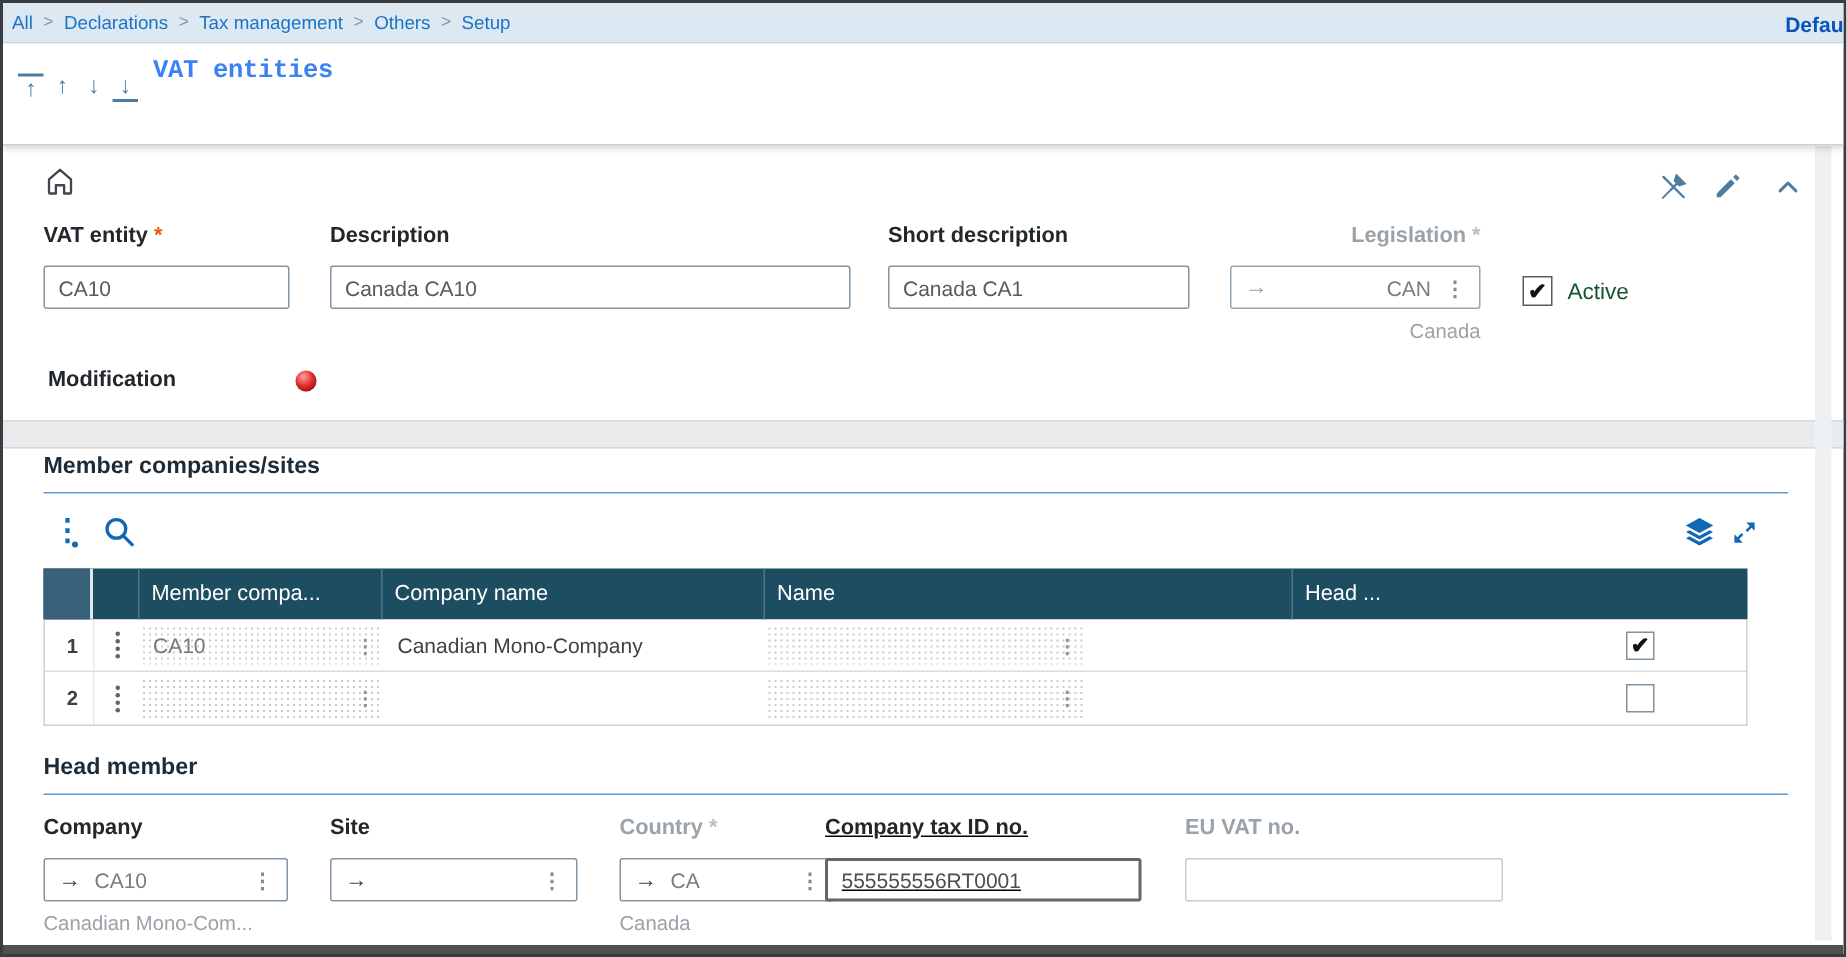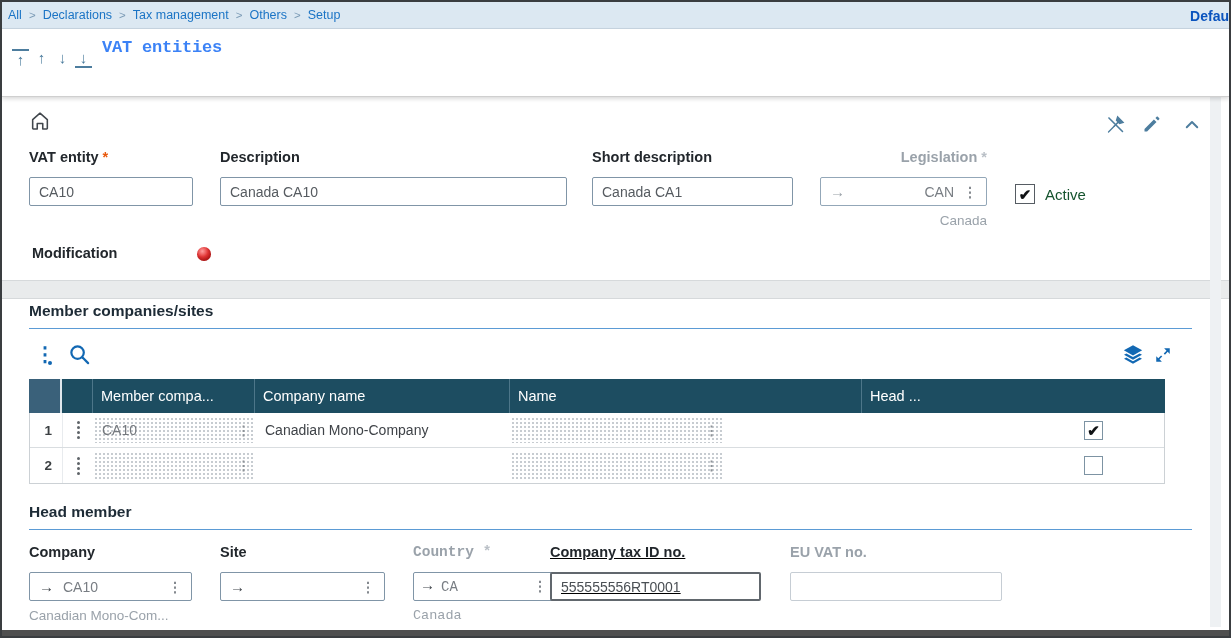--- a/index.html
+++ b/index.html
@@ -276,21 +276,21 @@
     <div class="helper">Canadian Mono-Com...</div>
   </div>
   <div class="fgroup" style="left:218px;top:542px;width:165px;">
     <div class="field-label">Site</div>
     <div class="ref-field">
       <span class="ref-arrow">→</span>
       <span class="ref-value"></span>
       <span class="ref-kebab">⋮</span>
     </div>
   </div>
-  <div class="fgroup" style="left:411px;top:542px;width:144px;font-family:Liberation Mono, monospace;">
+  <div class="fgroup" style="left:411px;top:542px;width:144px;">
     <div class="field-label dim"><span>Country</span> <span class="req dim">*</span></div>
     <div class="ref-field">
       <span class="ref-arrow">→</span>
       <span class="ref-value">CA</span>
       <span class="ref-kebab">⋮</span>
     </div>
     <div class="helper">Canada</div>
   </div>
   <div class="fgroup" style="left:548px;top:542px;width:211px;text-decoration:underline;">
     <div class="field-label">Company tax ID no.</div>

